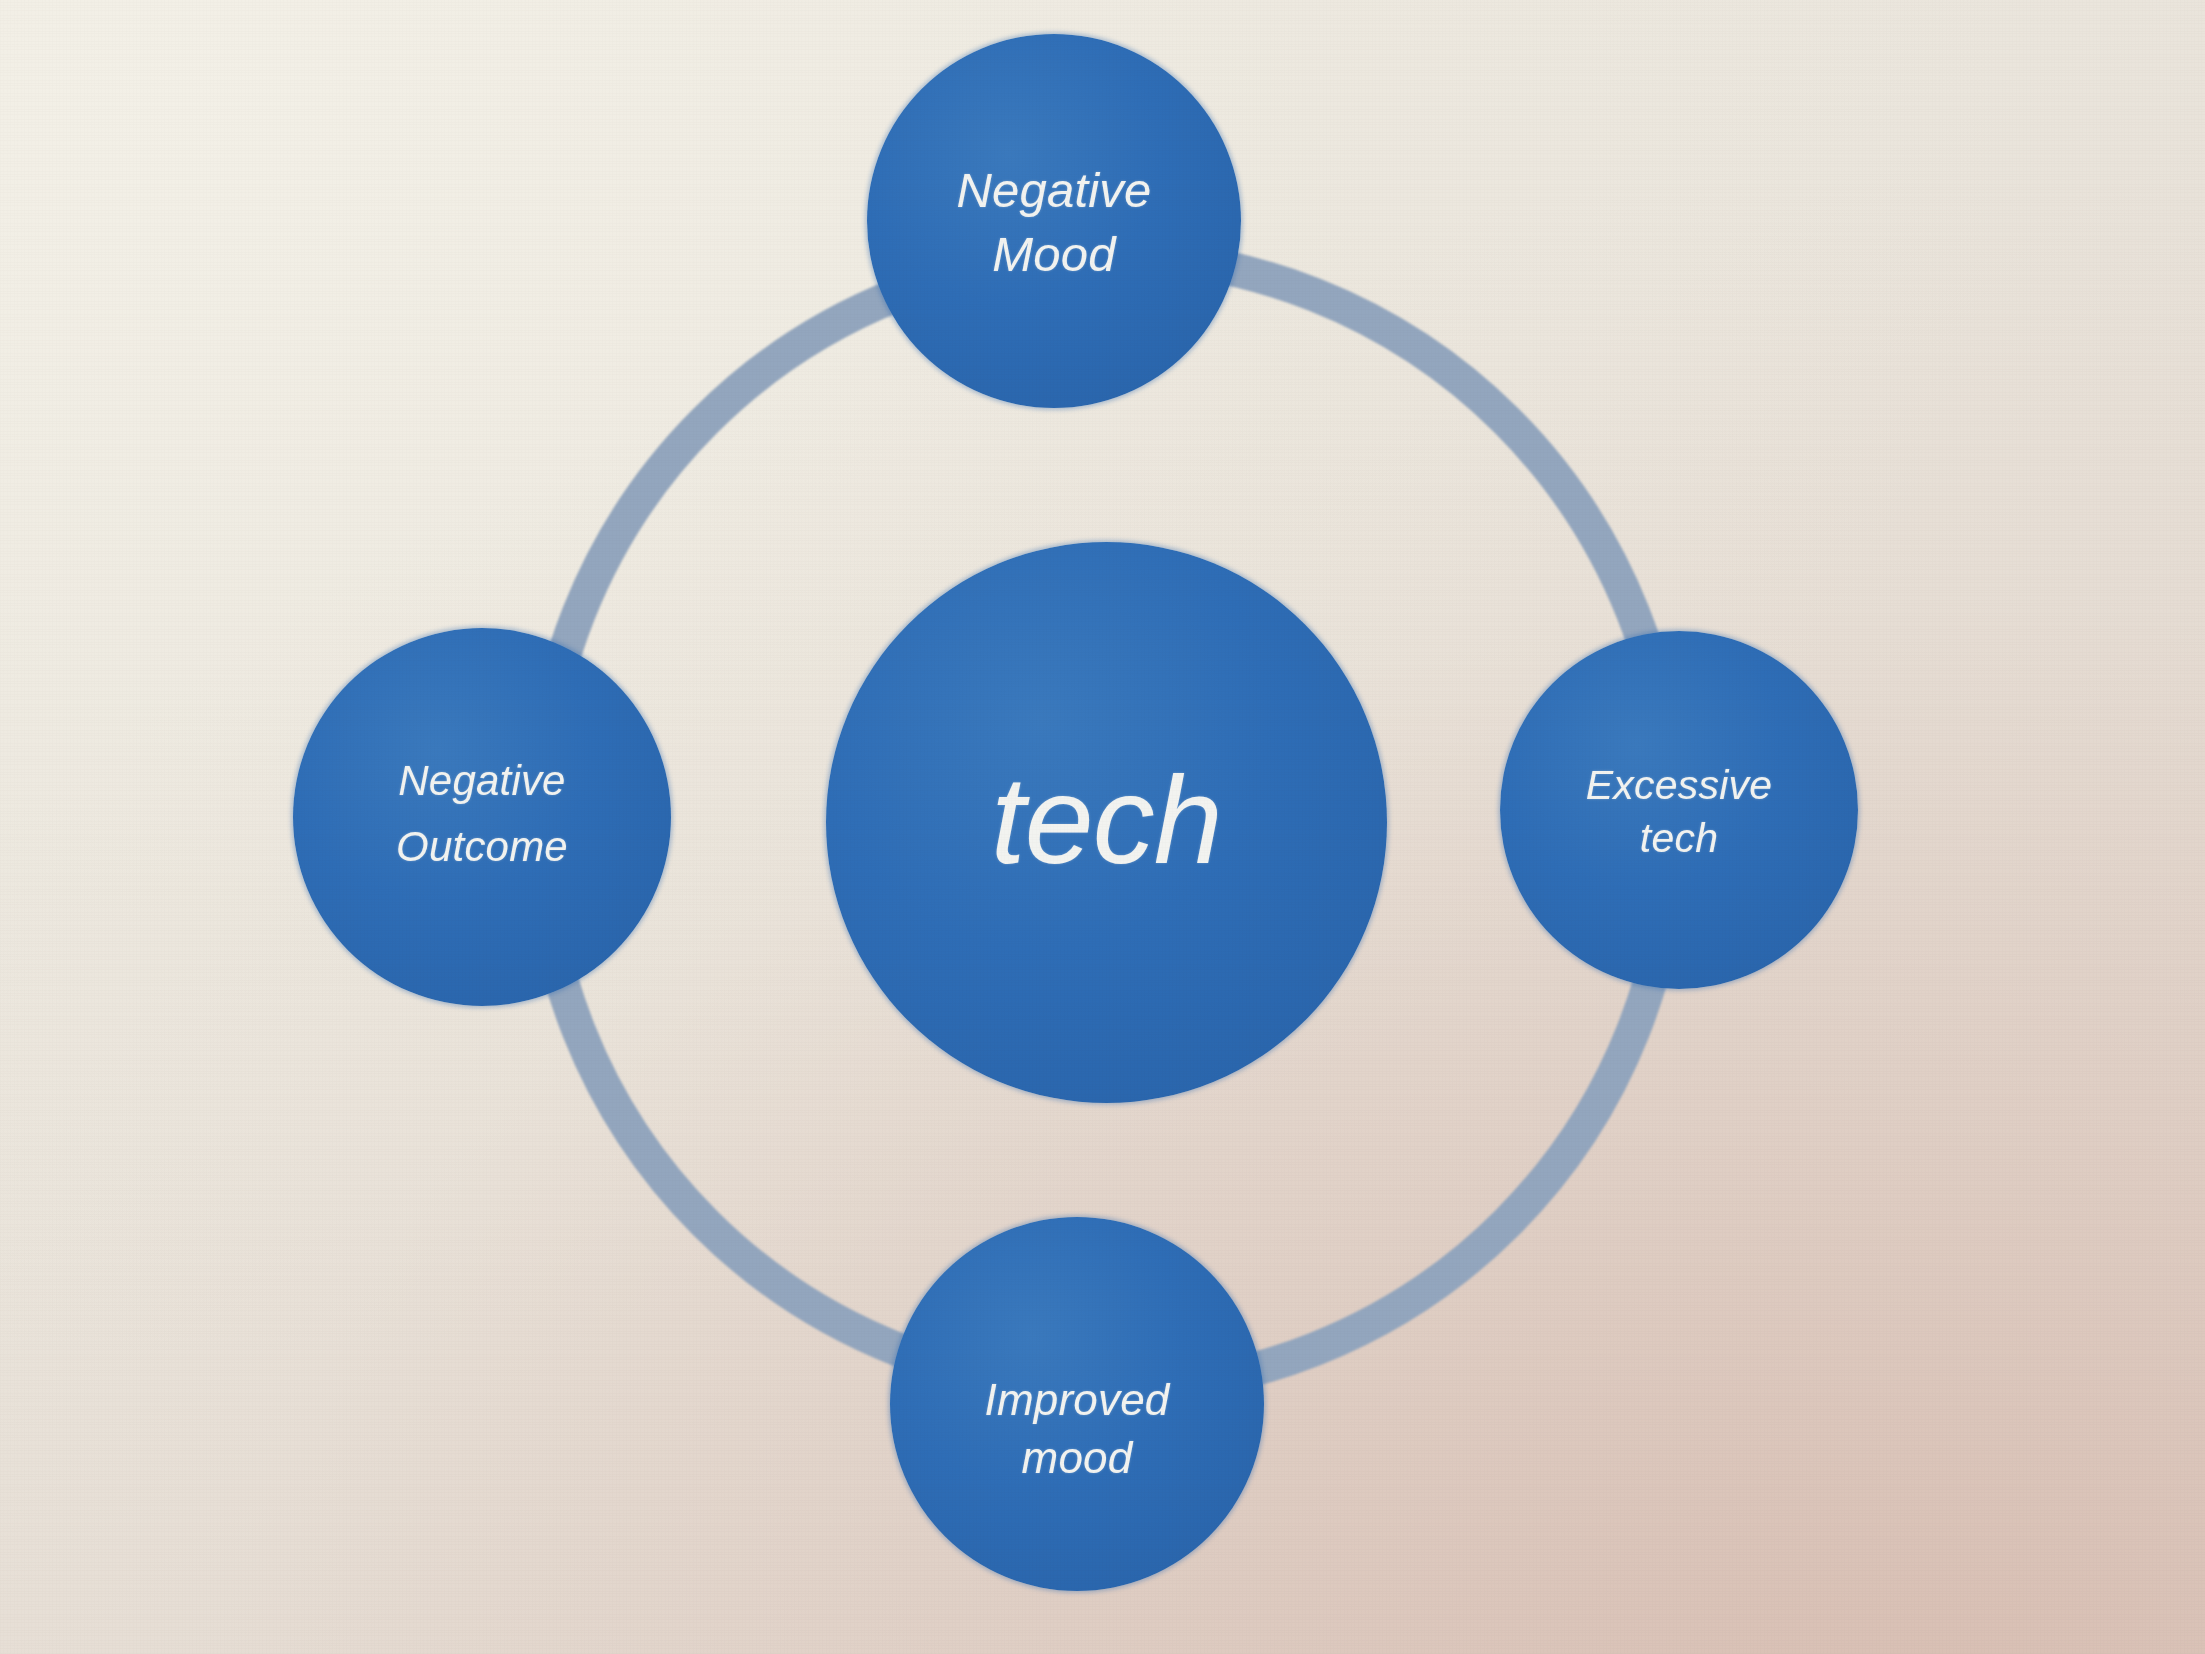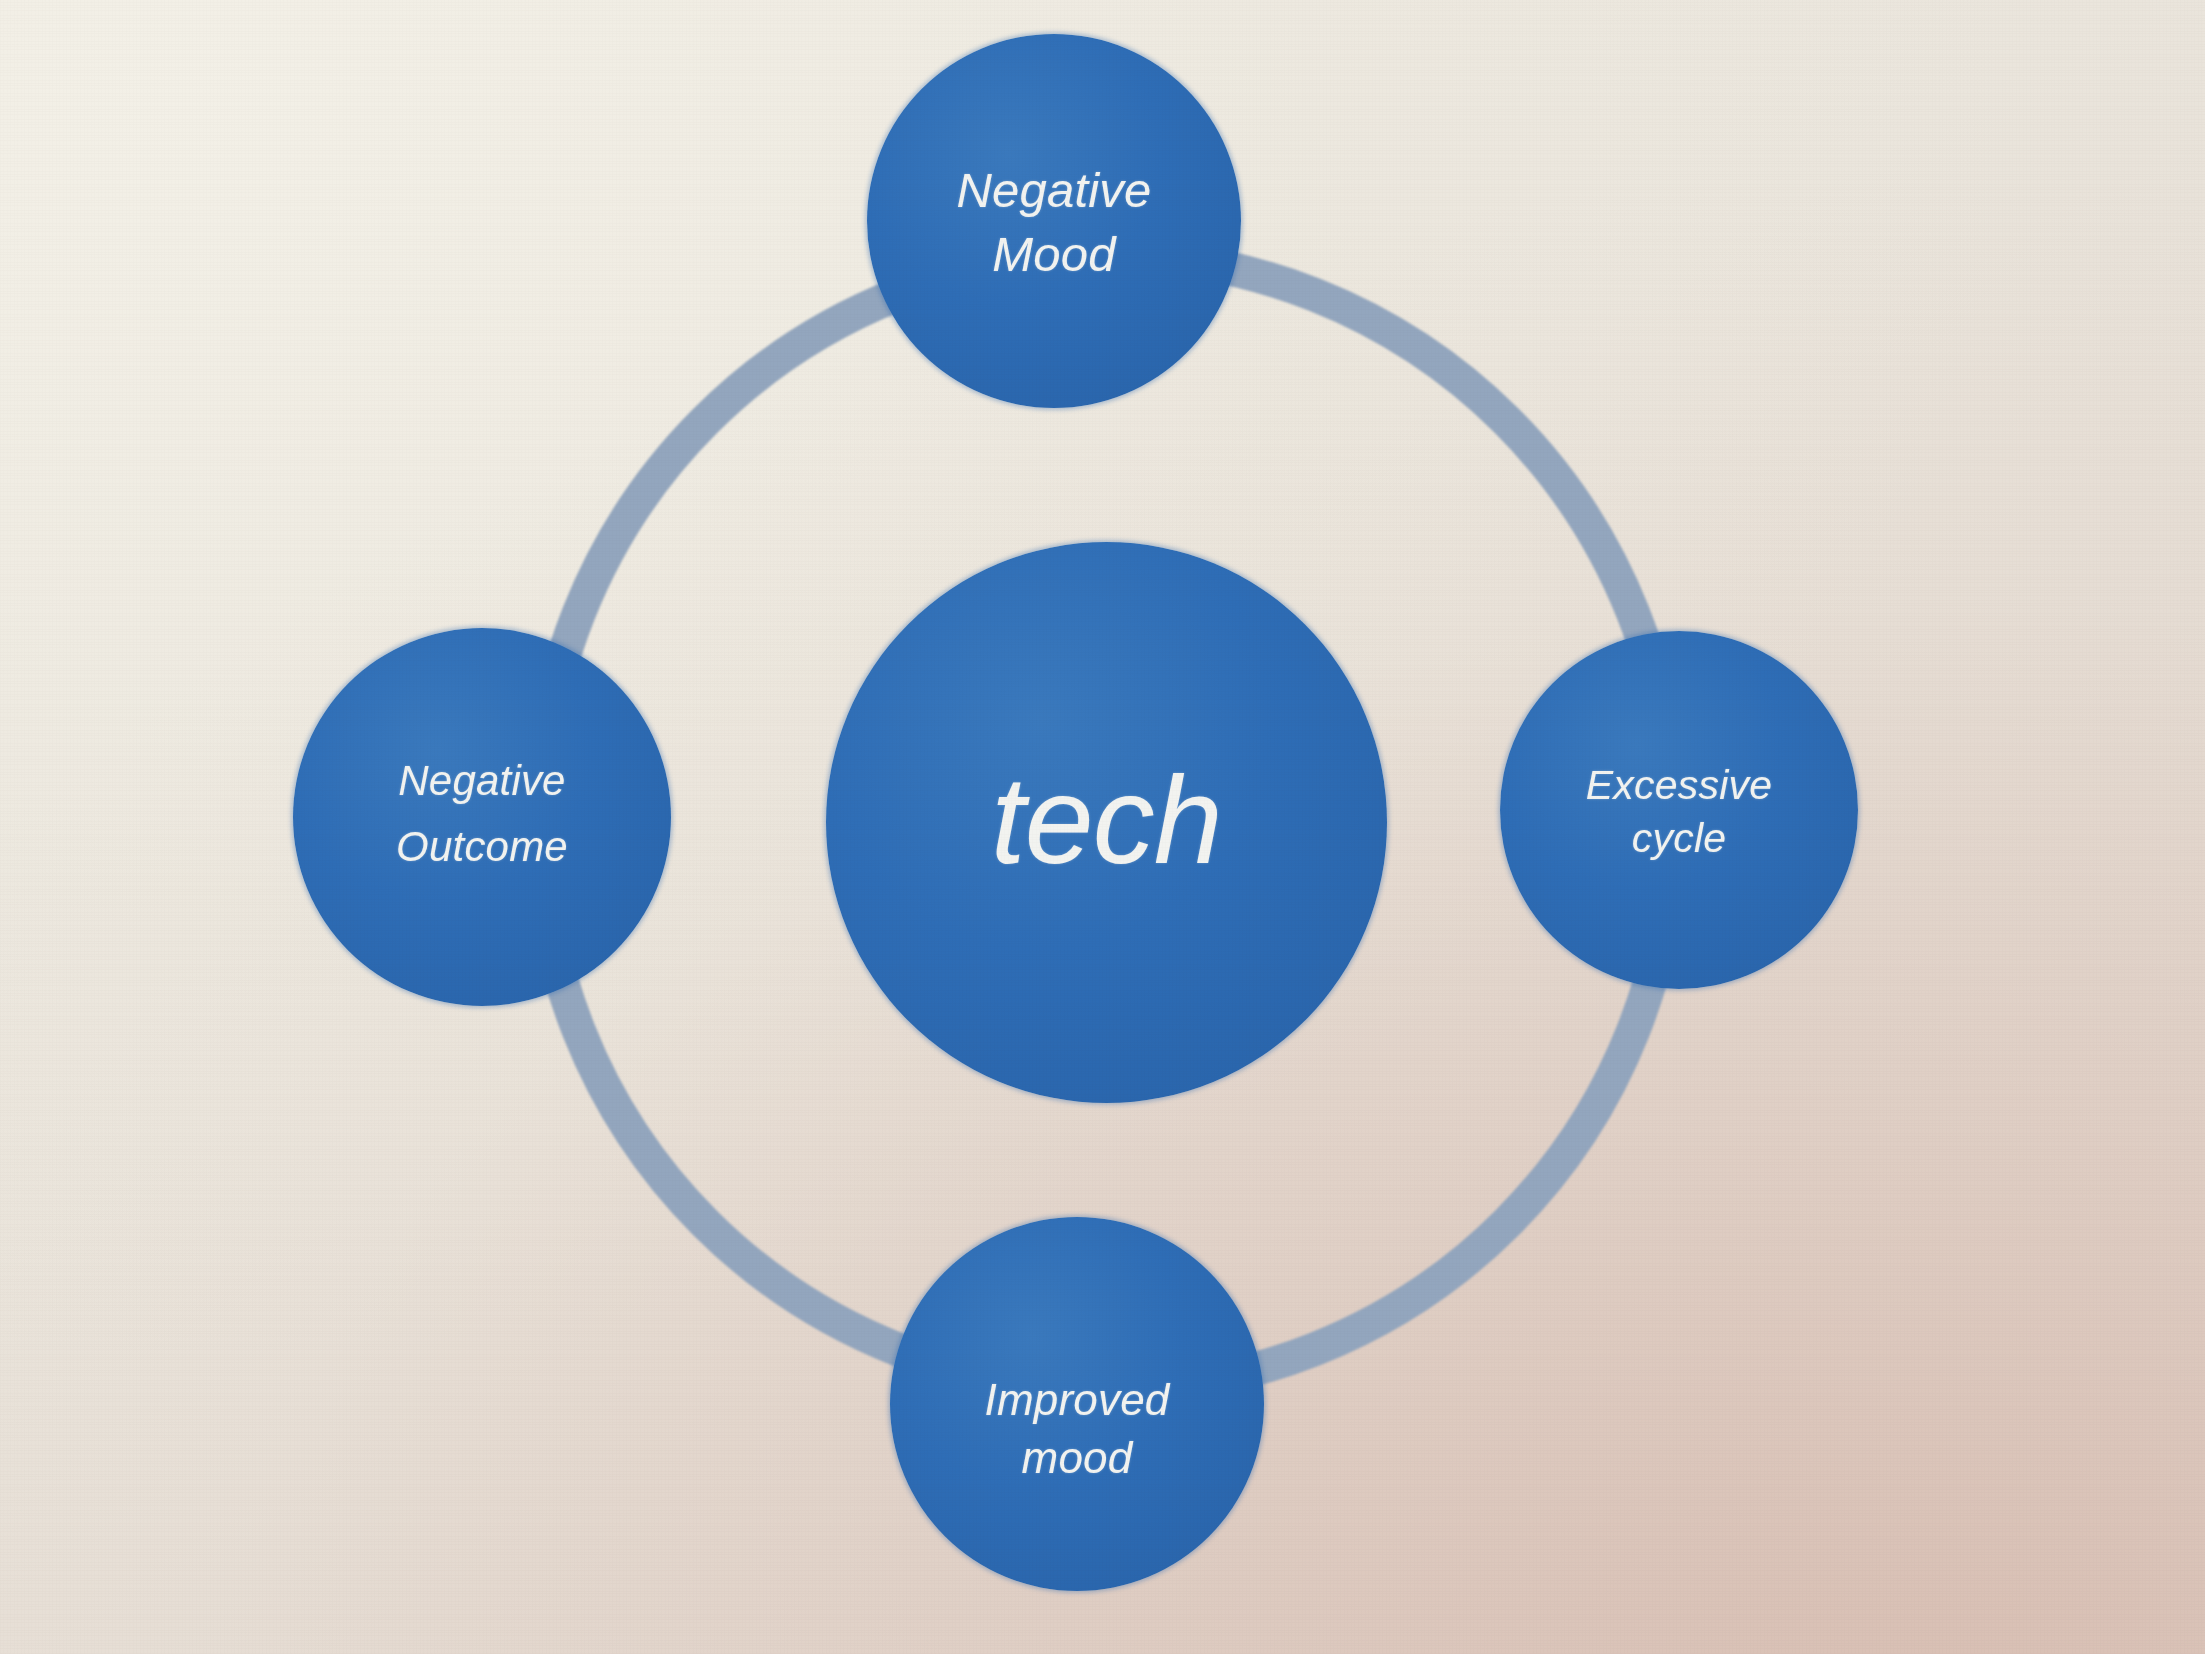--- a/index.html
+++ b/index.html
@@ -107,21 +107,21 @@
       <span class="label">tech</span>
     </div>
 
     <div class="node sat-top">
       <span class="label">Negative
 Mood</span>
     </div>
 
     <div class="node sat-right">
       <span class="label">Excessive
-cycle</span>
+tech</span>
     </div>
 
     <div class="node sat-bottom">
       <span class="label">Improved
 mood</span>
     </div>
 
     <div class="node sat-left">
       <span class="label">Negative
 Outcome</span>

